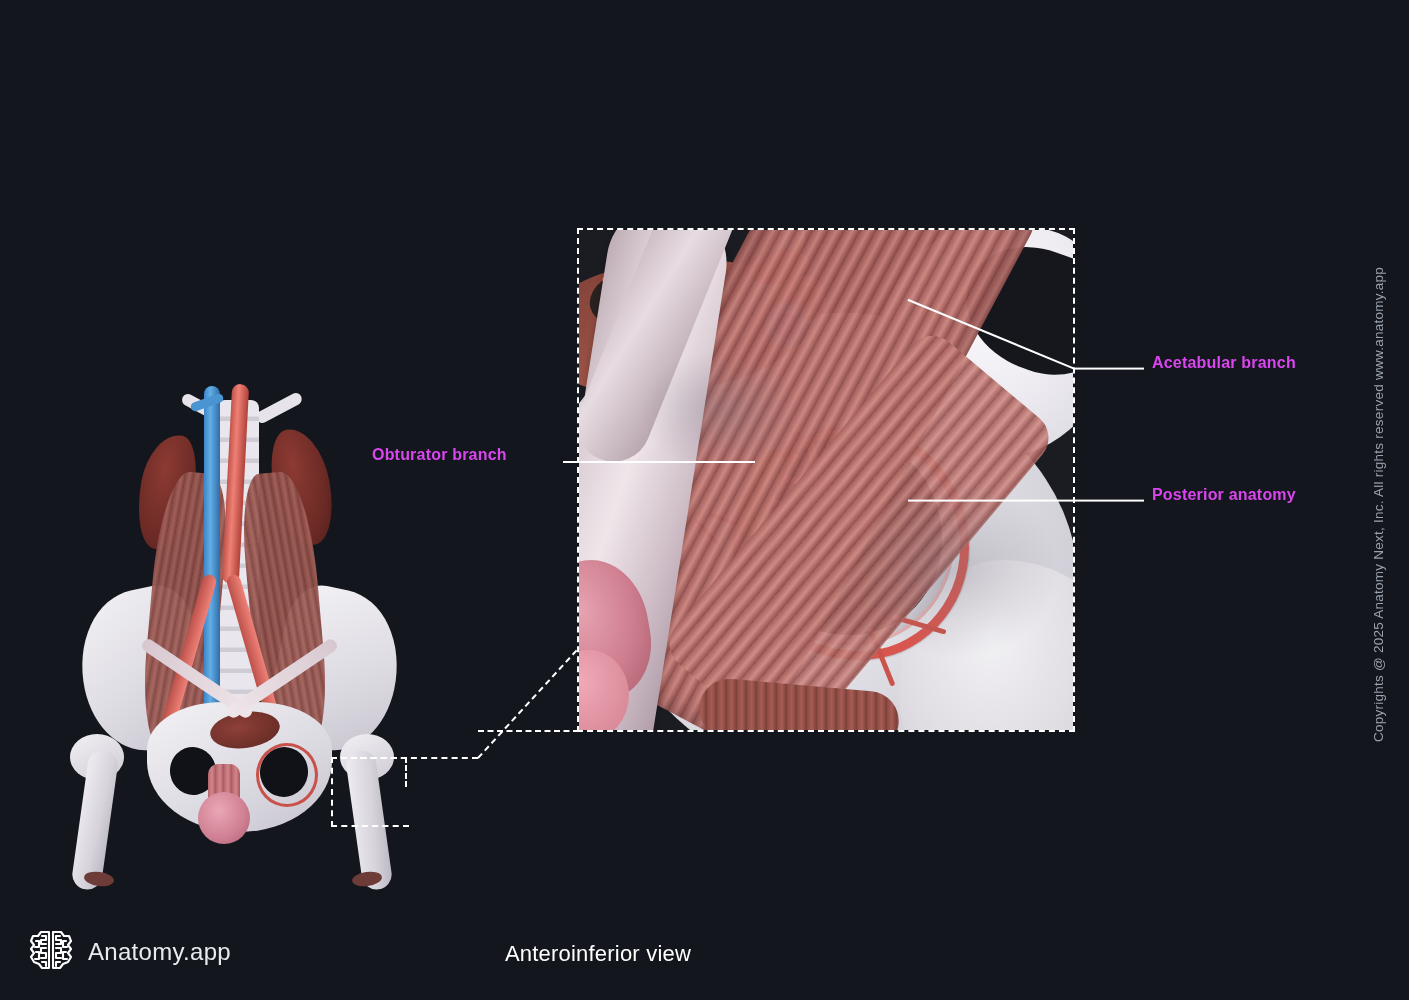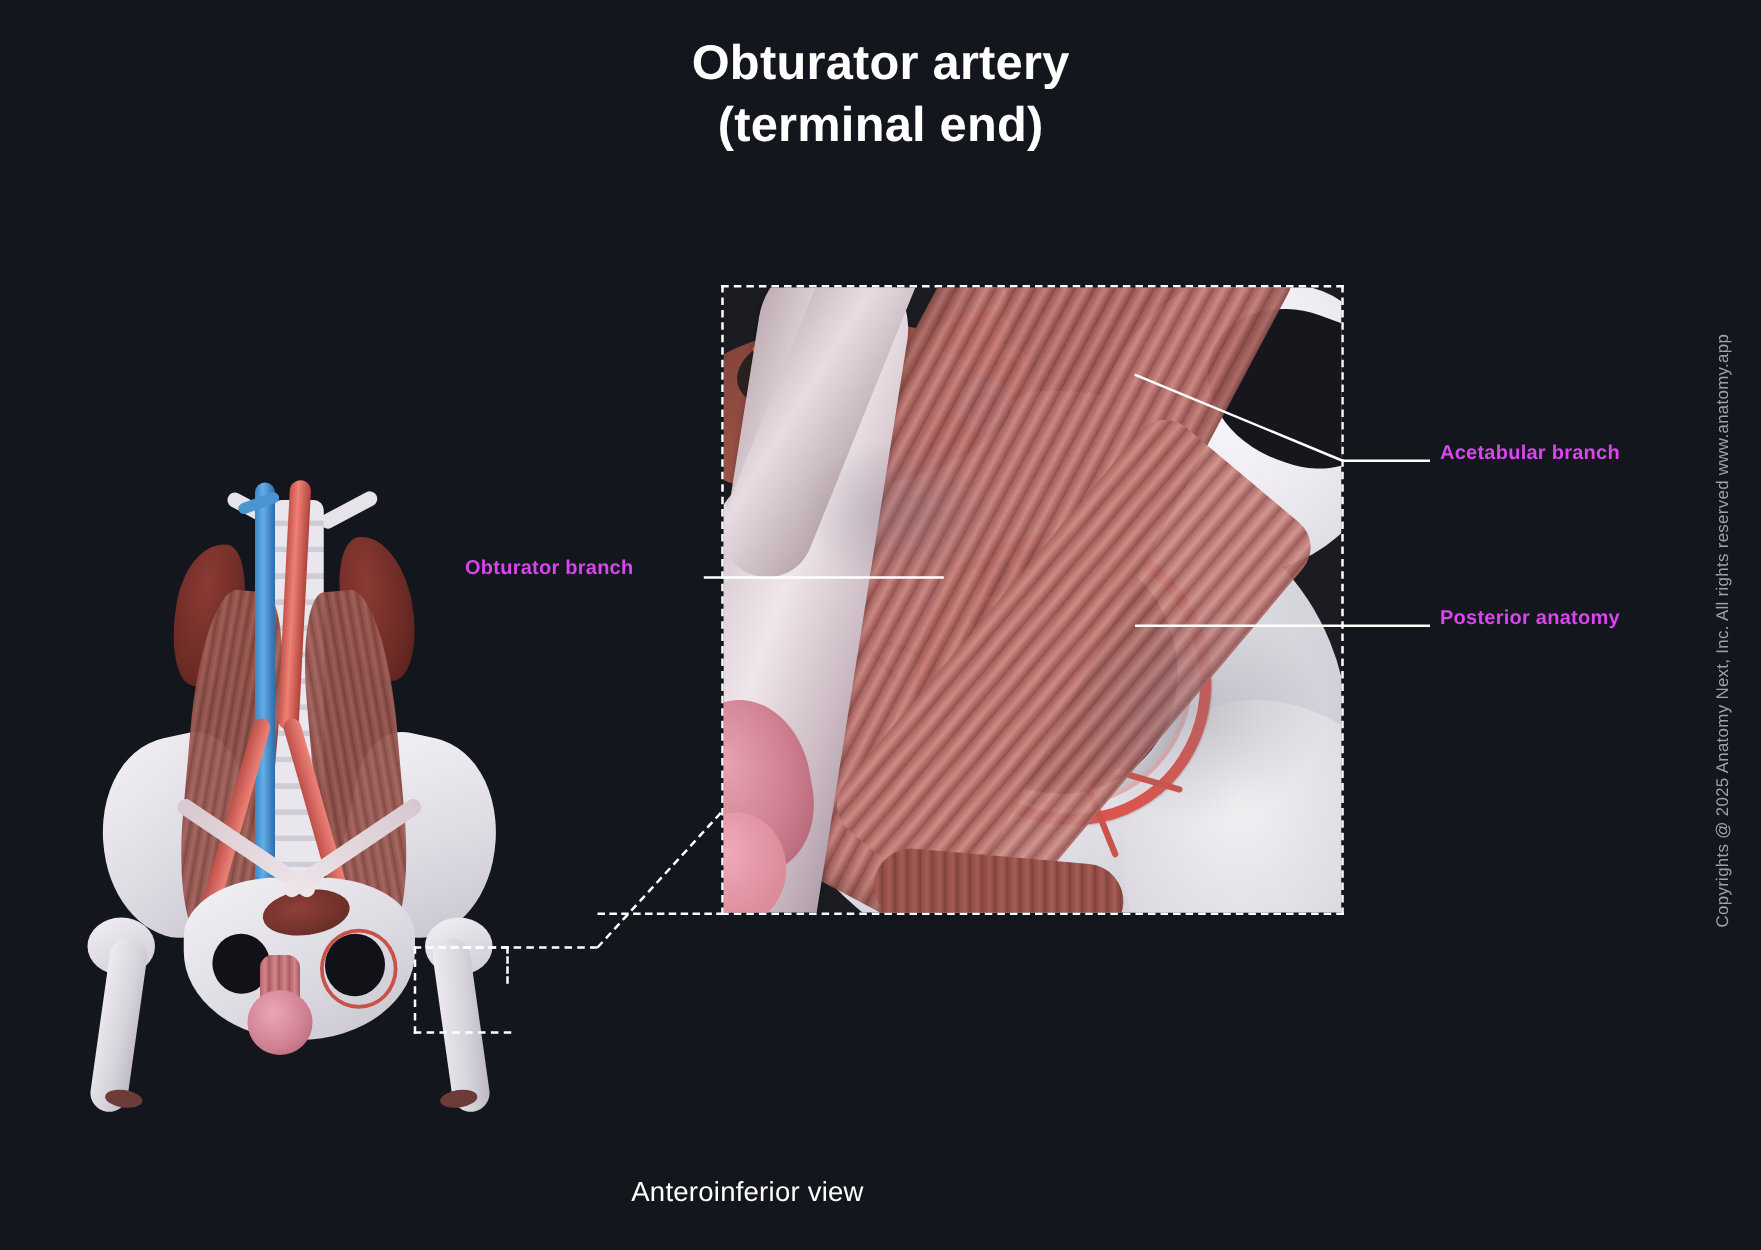--- a/index.html
+++ b/index.html
@@ -295,24 +295,20 @@
   .connector{position:absolute;transform-origin:0 50%;height:0;border-top:2px dashed #ffffff;}
   #conn-horiz{left:360px;top:757px;width:118px;}
   #conn-diag{left:478px;top:757px;width:196px;transform:rotate(-47.5deg);}
   #conn-bottom{left:478px;top:730px;width:101px;}
 </style>
 </head>
 <body style="background: rgb(19, 22, 28);">
 
 <div class="stage">
 
-  <div id="title">
-    <span>Obturator artery</span>
-    <span class="l2">(terminal end)</span>
-  </div>
 
   <div id="overview">
     <div class="ov ov-bone" id="ov-ilium-l"></div>
     <div class="ov ov-bone" id="ov-ilium-r"></div>
     <div class="ov" id="ov-rib-l"></div>
     <div class="ov" id="ov-rib-r"></div>
     <div class="ov" id="ov-spine"></div>
     <div class="ov" id="ov-kid-l"></div>
     <div class="ov" id="ov-kid-r"></div>
     <div class="ov" id="ov-psoas-l"></div>
@@ -416,16 +412,35 @@
   <div class="leader" style="left:1074px;top:368px;width:180px;transform:rotate(202.5deg);"></div>
 
   <div class="leader" style="left:1144px;top:500px;width:236px;transform:rotate(180deg);"></div>
 
   <div class="label" id="label-anterior">Obturator branch</div>
   <div class="label" id="label-acetabular">Acetabular branch</div>
   <div class="label" id="label-posterior">Posterior anatomy</div>
 
   <div id="view-caption">Anteroinferior view</div>
 
+  <div id="brand">
+    <span>
+      <svg width="46" height="44" viewBox="0 0 46 44" fill="none" stroke="#ffffff" stroke-width="2.1" stroke-linejoin="round" stroke-linecap="round">
+        <path d="M21 4 L13 4 L10 8 L5 8 L3 13 L6 17 L3 21 L6 25 L3 29 L6 34 L11 36 L14 40 L21 40 Z"></path>
+        <path d="M14 8 L18 8 L18 12 L13 12 L13 16 L18 16"></path>
+        <path d="M8 13 L11 13 L11 19 L7 19"></path>
+        <path d="M18 20 L13 20 L13 25 L18 25 L18 30 L13 30"></path>
+        <path d="M8 24 L11 24 L11 31 L7 31"></path>
+        <path d="M14 34 L18 34 L18 38"></path>
+        <path d="M25 4 L33 4 L36 8 L41 8 L43 13 L40 17 L43 21 L40 25 L43 29 L40 34 L35 36 L32 40 L25 40 Z"></path>
+        <path d="M32 8 L28 8 L28 12 L33 12 L33 16 L28 16"></path>
+        <path d="M38 13 L35 13 L35 19 L39 19"></path>
+        <path d="M28 20 L33 20 L33 25 L28 25 L28 30 L33 30"></path>
+        <path d="M38 24 L35 24 L35 31 L39 31"></path>
+        <path d="M32 34 L28 34 L28 38"></path>
+      </svg>
+    </span>
+    <span class="word">Anatomy.app</span>
+  </div>
 
   <div id="copyright">Copyrights @ 2025 Anatomy Next, Inc. All rights reserved www.anatomy.app</div>
 
 </div>
 
 </body></html>

